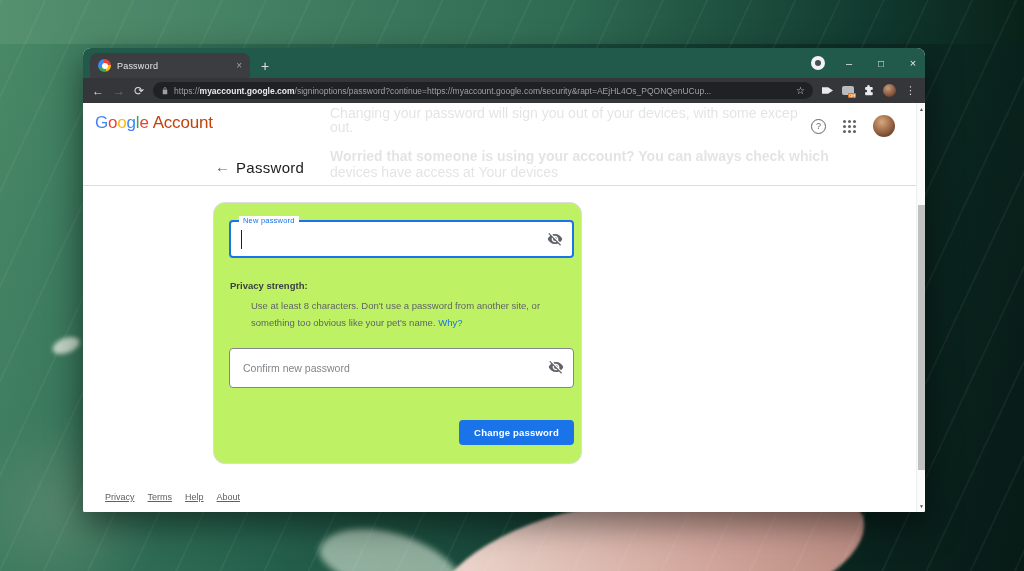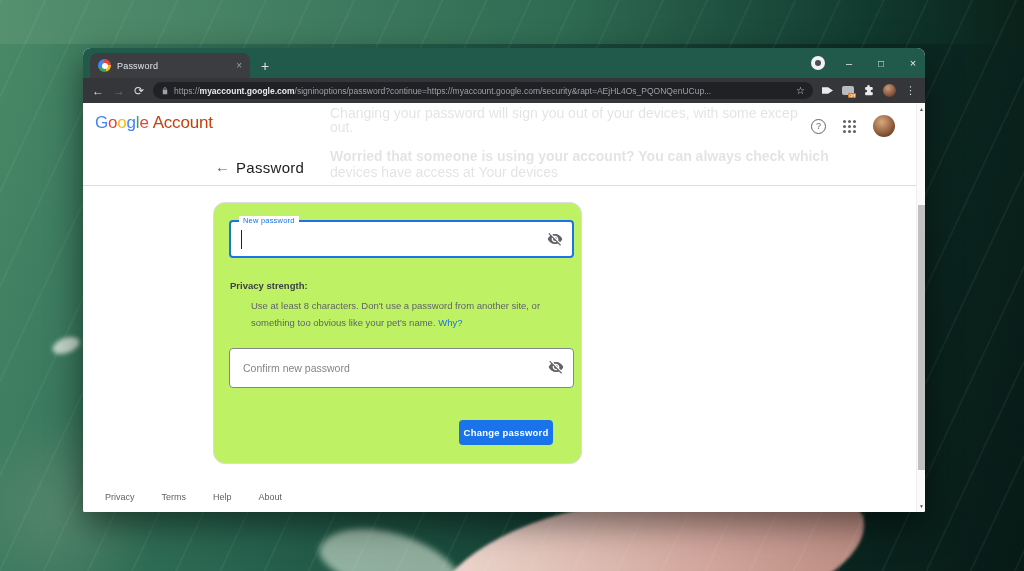--- a/index.html
+++ b/index.html
@@ -101,25 +101,25 @@
   .eye { position:absolute; right:9px; top:10px; width:16px; height:16px; color:#5f6368; }
   .field1 .eye { top:9px; }
   .strength-title { position:absolute; left:16px; top:77px; font-size:9.5px; font-weight:bold; color:#3c4043; }
   .strength-body { position:absolute; left:16px; top:94px; font-size:9.5px; color:#5f6368; line-height:17px;margin-left:21px; }
   .why-link { color:#1a73e8; }
   .field2 { position:absolute; left:15px; top:145px; width:345px; height:40px;
     border:1px solid #80868b; border-radius:4px; background:#fff; }
   .field2 input { position:absolute; inset:0; border:0; outline:0; background:transparent;
     padding-left:13px; font-size:10.5px; font-family:inherit; color:#3c4043; }
   .field2 input::placeholder { color:#80868b; opacity:1; }
-  .submit-btn { position:absolute; left:245px; top:217px; width:94px; height:25px; background:#1a73e8;
+  .submit-btn { position:absolute; left:245px; top:217px; width:115px; height:25px; background:#1a73e8;
     border:0; border-radius:4px; color:#fff; font-size:9.5px; font-weight:bold; font-family:inherit;
     display:flex; align-items:center; justify-content:center; letter-spacing:.2px; }
 
-  .footer { position:absolute; left:22px; top:389px; display:flex; gap:27px; font-size:9px; color:#616161; }
+  .footer { position:absolute; left:22px; top:389px; display:flex; gap:13px; font-size:9px; color:#616161;text-decoration:underline; }
 
   
   .scrollbar { position:absolute; right:0; top:0; bottom:0; width:9px; background:#fbfbfb; border-left:1px solid #eee; }
   .sb-arrow { position:absolute; left:0; width:9px; height:10px; color:#505050; font-size:5px;
     display:flex; align-items:center; justify-content:center; }
   .sb-up { top:1px; } .sb-down { bottom:1px; }
   .sb-thumb { position:absolute; left:1px; width:7px; top:102px; height:265px; background:#c1c1c1; }
 </style>
 </head>
 <body>

